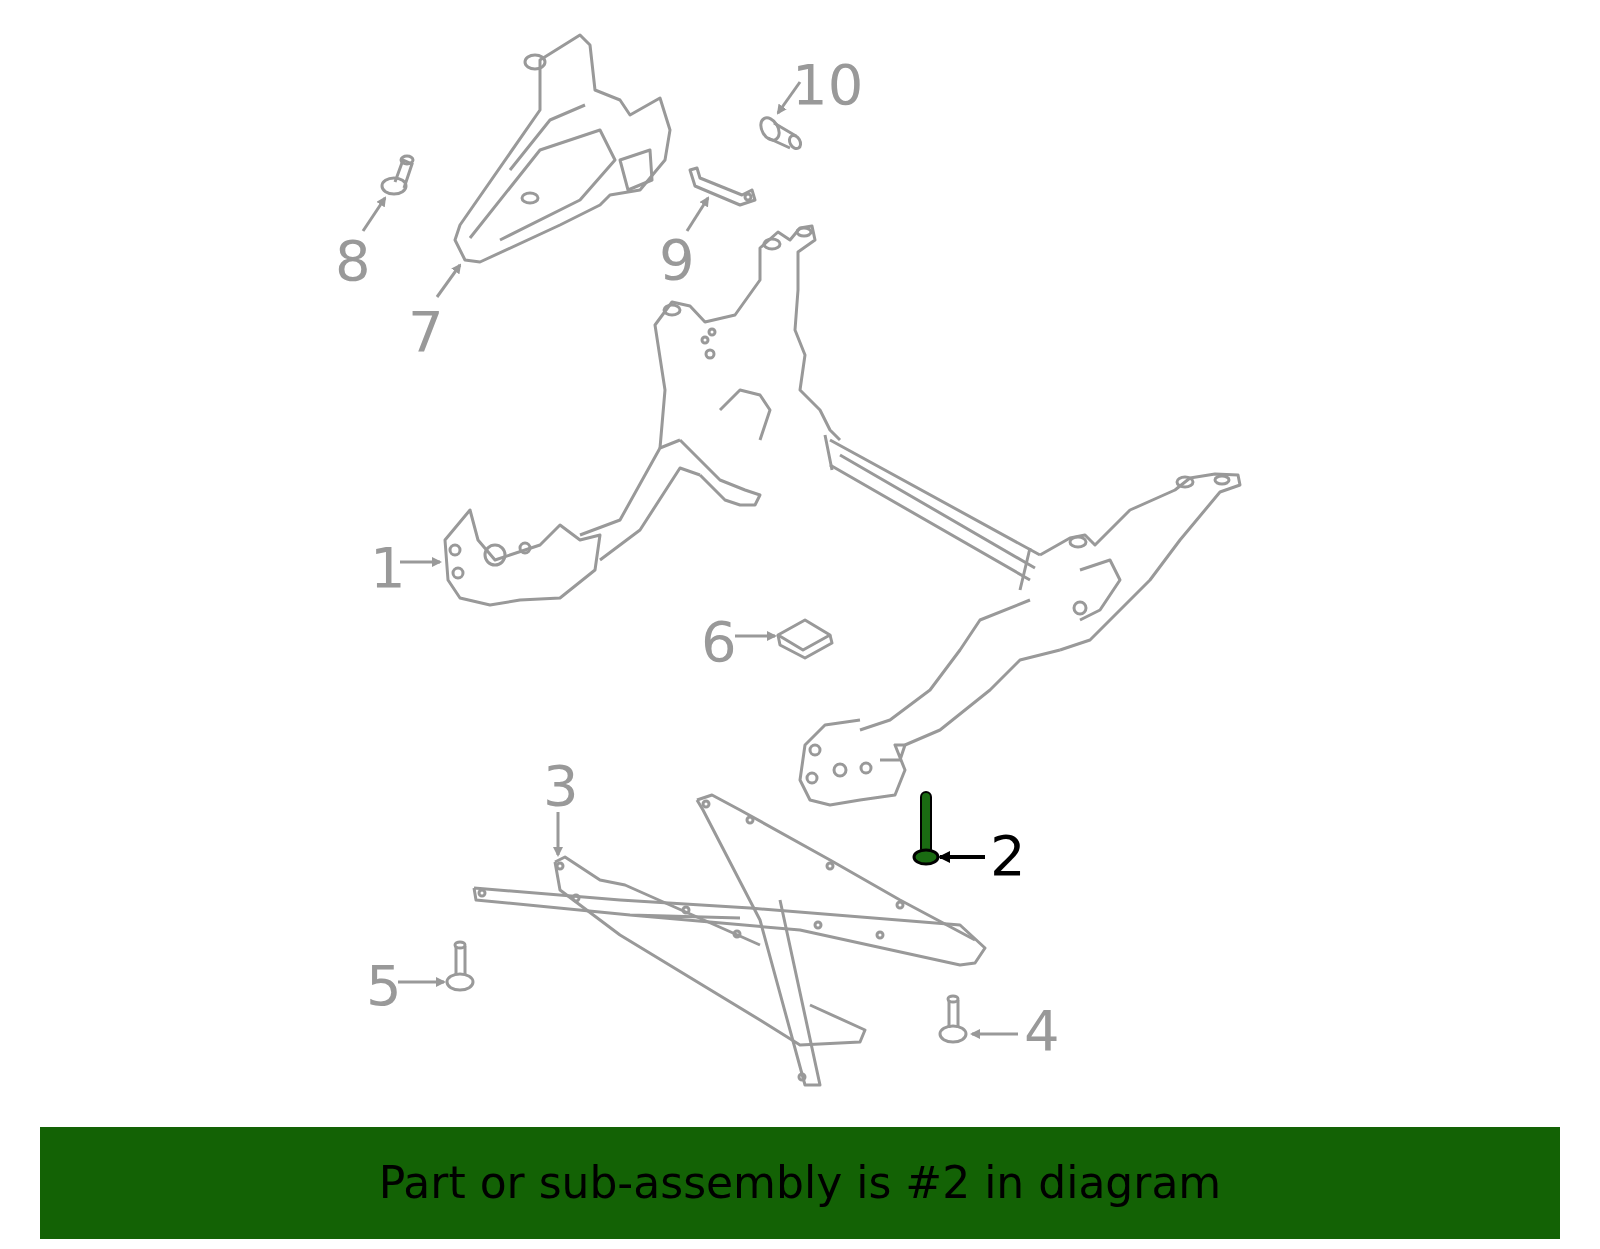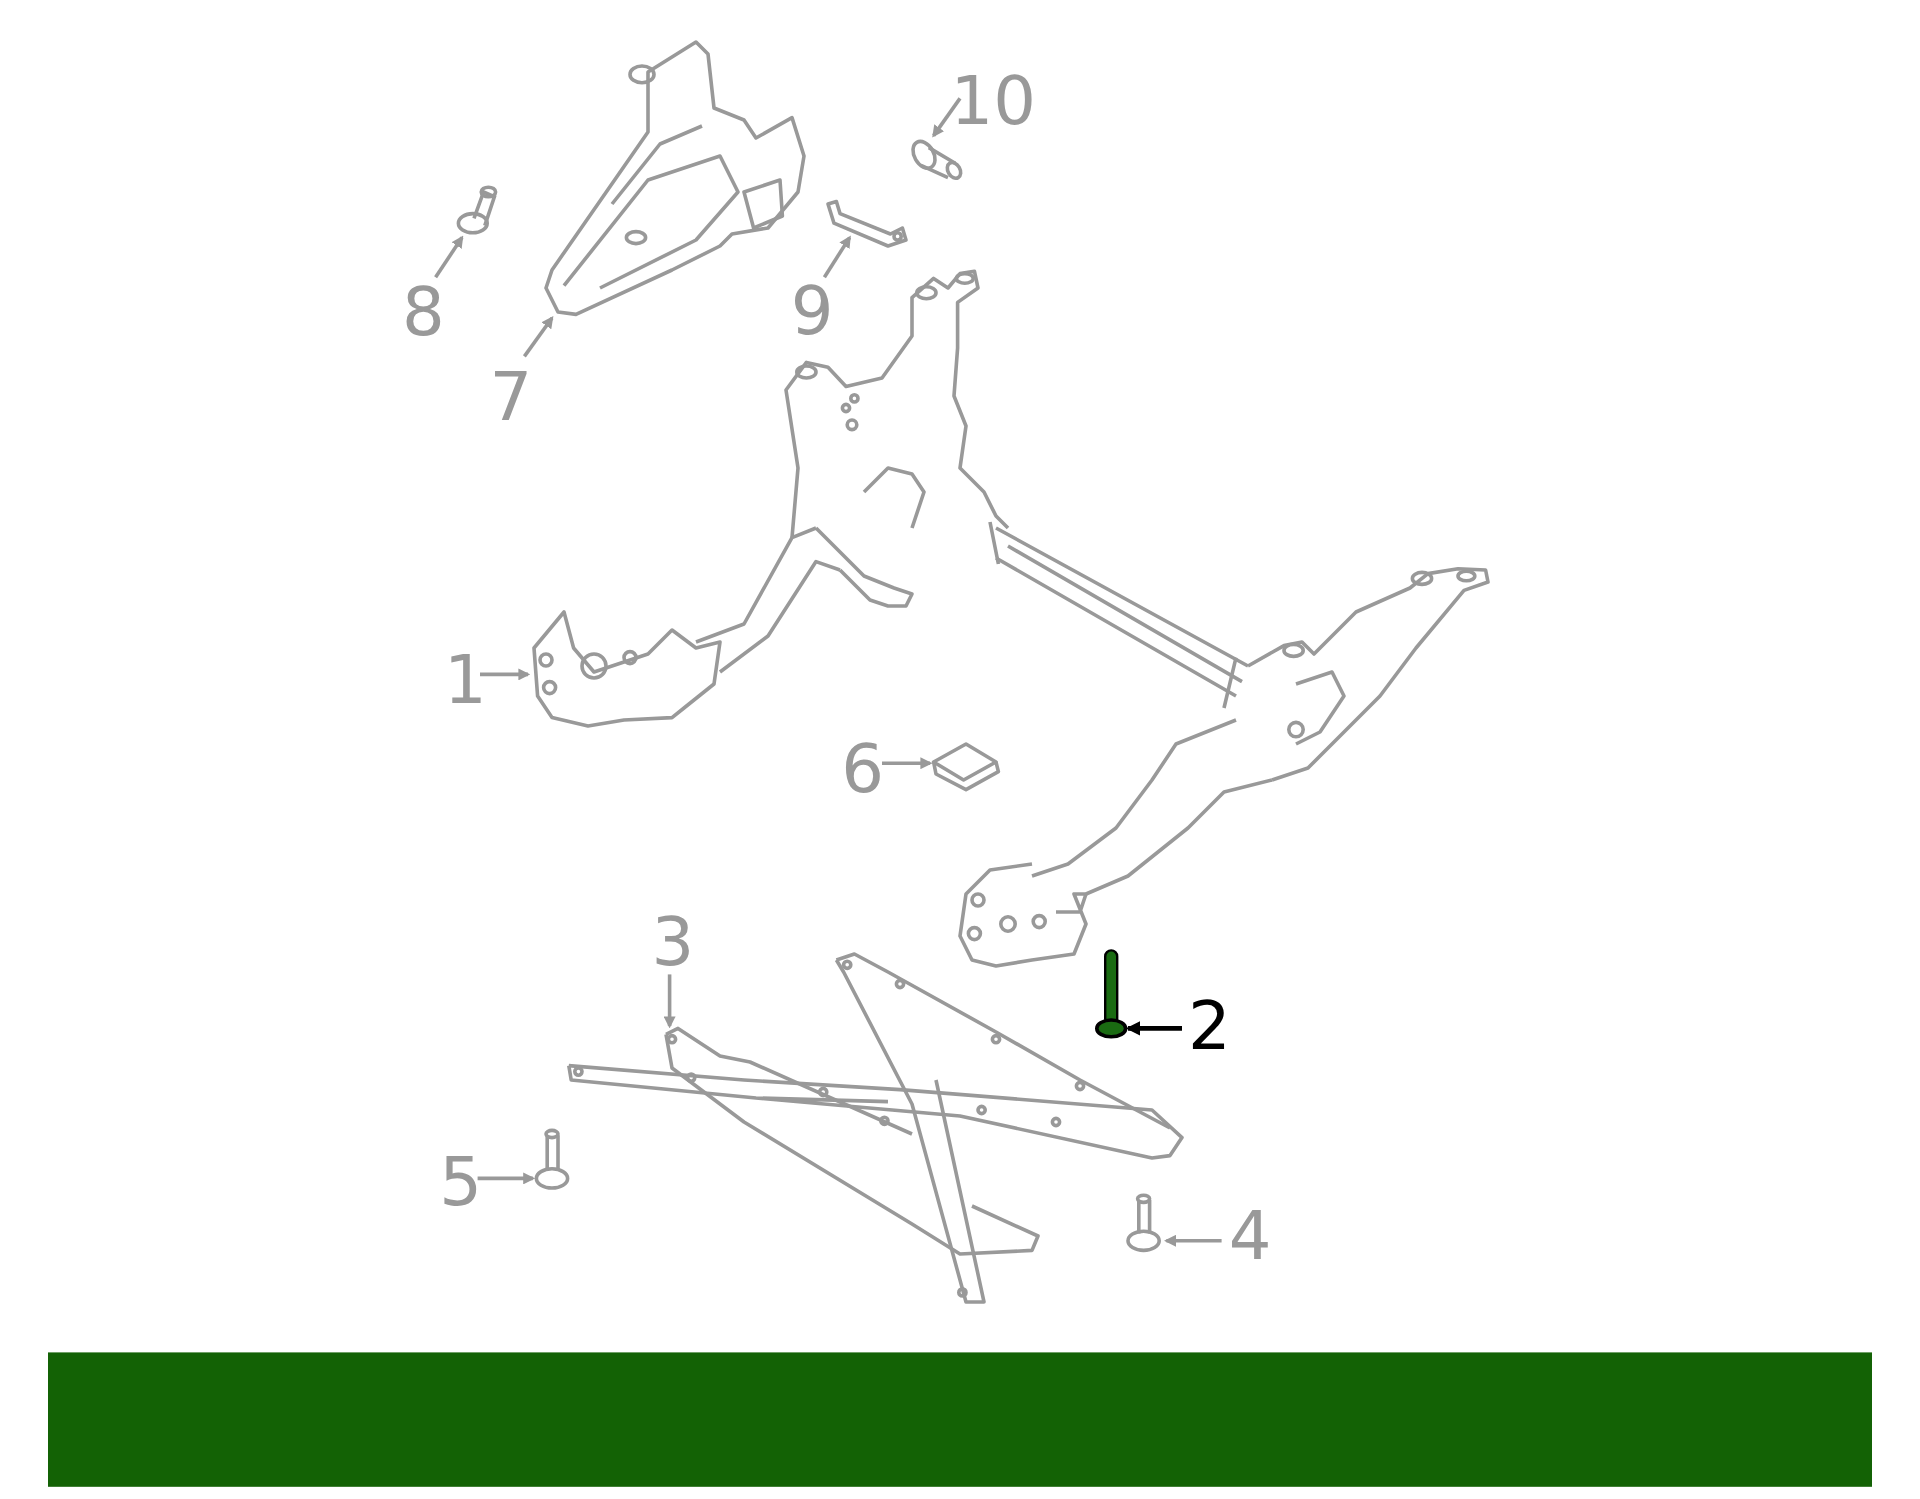--- a/index.html
+++ b/index.html
@@ -149,13 +149,14 @@
 <div class="callout" style="left:543px; top:758px;">3</div>
 <div class="callout" style="left:1024px; top:1003px;">4</div>
 <div class="callout" style="left:366px; top:958px;">5</div>
 <div class="callout" style="left:701px; top:614px;">6</div>
 <div class="callout" style="left:408px; top:304px;">7</div>
 <div class="callout" style="left:335px; top:233px;">8</div>
 <div class="callout" style="left:659px; top:232px;">9</div>
 <div class="callout" style="left:792px; top:25px;margin-top:32px;">10</div>
 
 <div id="banner">
+  <div class="line">Part or sub-assembly is #2 in diagram</div>
 </div>
 
 </body></html>

